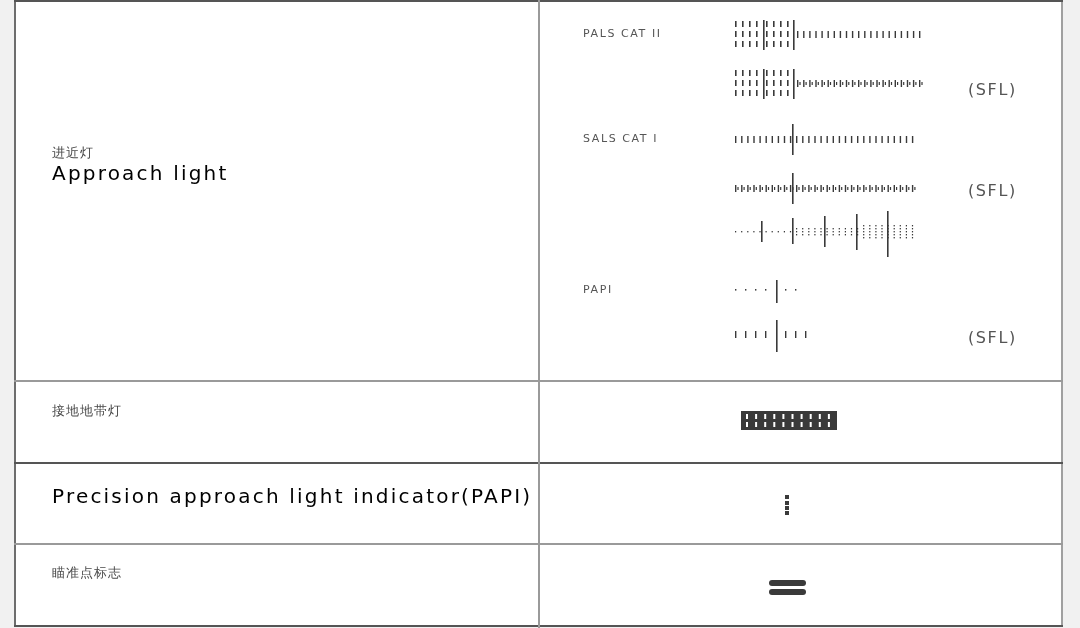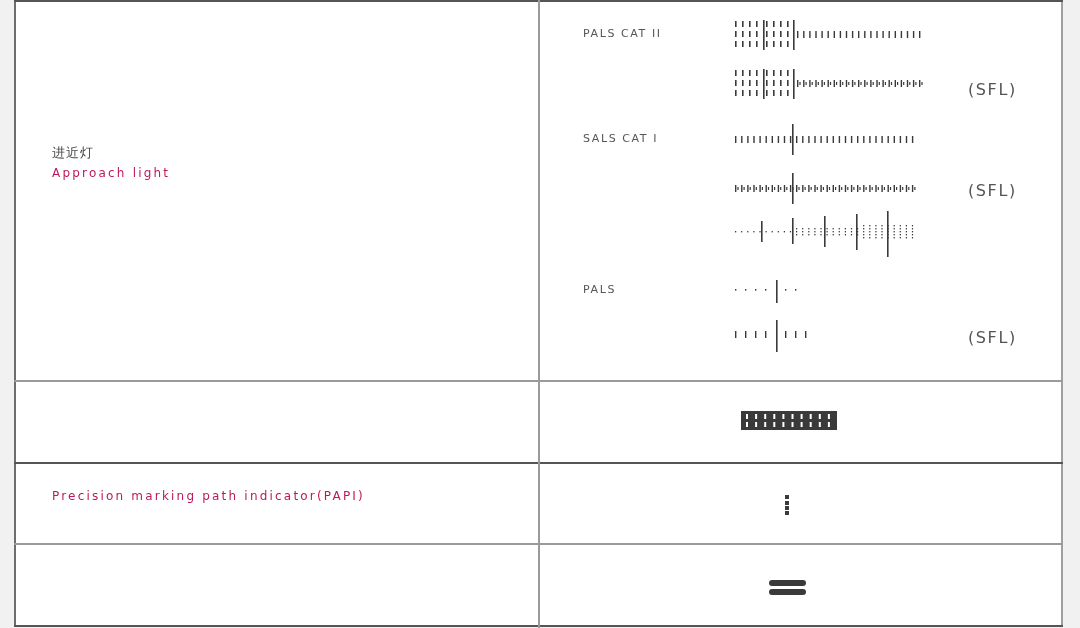--- a/index.html
+++ b/index.html
@@ -4,21 +4,21 @@
 <style>
   html, body { margin:0; padding:0; }
   body { width:1080px; height:628px; background:#f1f1f1; position:relative; overflow:hidden;
          font-family:"DejaVu Sans", "Liberation Sans", sans-serif; color:#444; }
   .sheet { position:absolute; left:14px; top:0; width:1049px; height:626px; background:#fff;
            border-left:2px solid #6d6d6d; border-right:2px solid #a0a0a0; box-sizing:border-box; }
   .hline { position:absolute; left:14px; width:1049px; height:2px; }
   .vline { position:absolute; left:538px; top:0; width:2px; height:628px; background:#9a9a9a; }
   .cell-label { position:absolute; left:52px; }
   .zh { font-size:13px; letter-spacing:1px; color:#4a4a4a; line-height:16px; }
-  .en { font-size:12px; letter-spacing:2.2px; color:#be185d; line-height:20px; margin-top:2px; }
+  .en { font-size:20px; letter-spacing:2.2px; color:#000000; line-height:20px; margin-top:2px; }
   .cat { position:absolute; left:577px; font-size:11px; letter-spacing:1.6px; color:#555;margin-left:6px; }
   .sfl { position:absolute; left:968px; font-size:16px; letter-spacing:1.6px; color:#555; }
   svg.sym { position:absolute; overflow:visible; }
 </style>
 </head>
 <body>
 
 <div class="sheet"></div>
 <div class="hline" style="top:0;background:#555"></div>
 <div class="hline" style="top:380px;background:#9a9a9a"></div>
@@ -26,32 +26,34 @@
 <div class="hline" style="top:543px;background:#9a9a9a"></div>
 <div class="hline" style="top:625px;background:#555"></div>
 <div class="vline"></div>
 
 <div class="cell-label" style="top:145px">
   <div class="zh">进近灯</div>
   <div class="en">Approach light</div>
 </div>
 
 <div class="cell-label" style="top:403px">
+  <div class="zh">接地地带灯</div>
 </div>
 
 <div class="cell-label" style="top:484px">
-  <div class="en">Precision marking path indicator(PAPI)</div>
+  <div class="en">Precision approach light indicator(PAPI)</div>
 </div>
 
 <div class="cell-label" style="top:565px">
+  <div class="zh">瞄准点标志</div>
 </div>
 
 <div class="cat" style="top:27px">PALS CAT II</div>
 <div class="cat" style="top:132px">SALS CAT I</div>
-<div class="cat" style="top:283px">PALS</div>
+<div class="cat" style="top:283px">PAPI</div>
 <div class="sfl" style="top:80px">(SFL)</div>
 <div class="sfl" style="top:181px">(SFL)</div>
 <div class="sfl" style="top:328px">(SFL)</div>
 
 <svg class="sym" style="left:735px;top:20px" width="190" height="32">
   <g fill="#3a3a3a" id="c2a">
       <rect x="0" y="1" width="1.6" height="6"></rect>
       <rect x="7" y="1" width="1.6" height="6"></rect>
       <rect x="14" y="1" width="1.6" height="6"></rect>
       <rect x="21" y="1" width="1.6" height="6"></rect>

